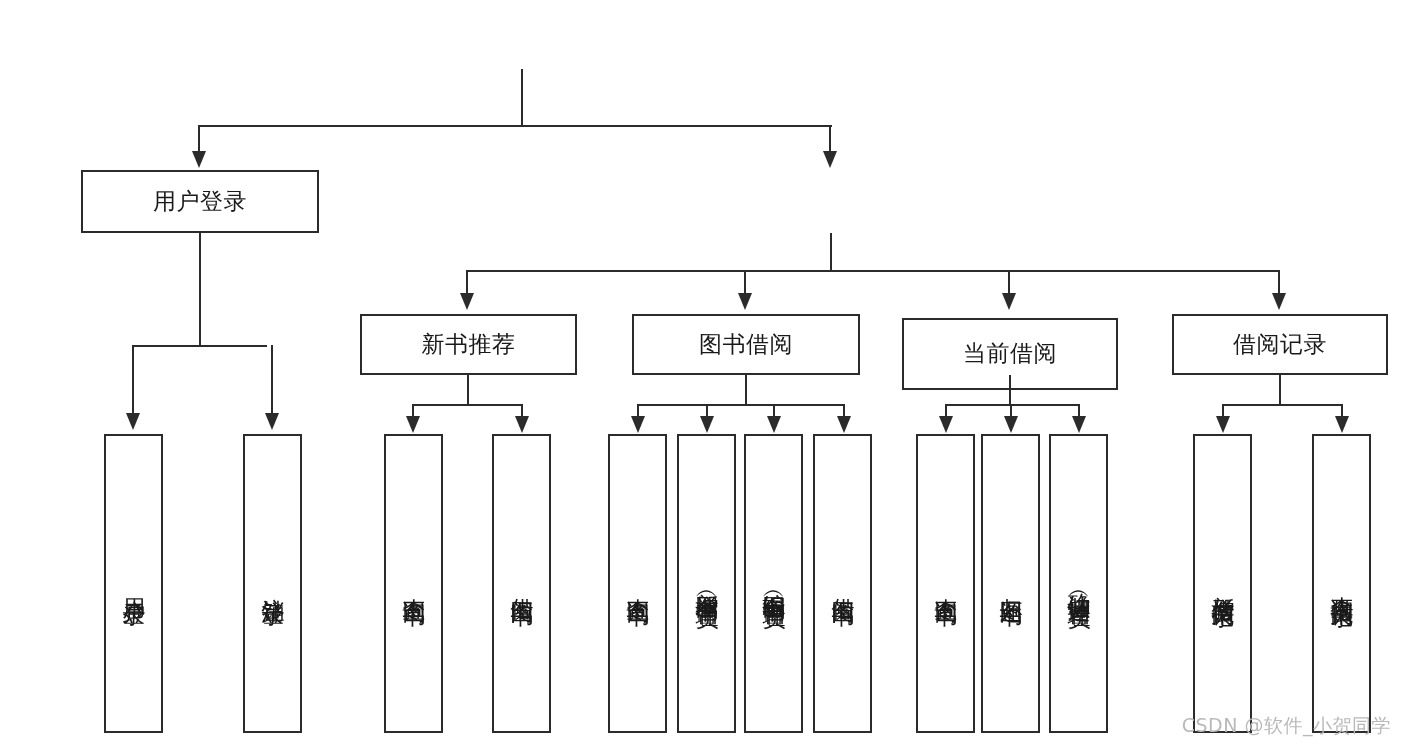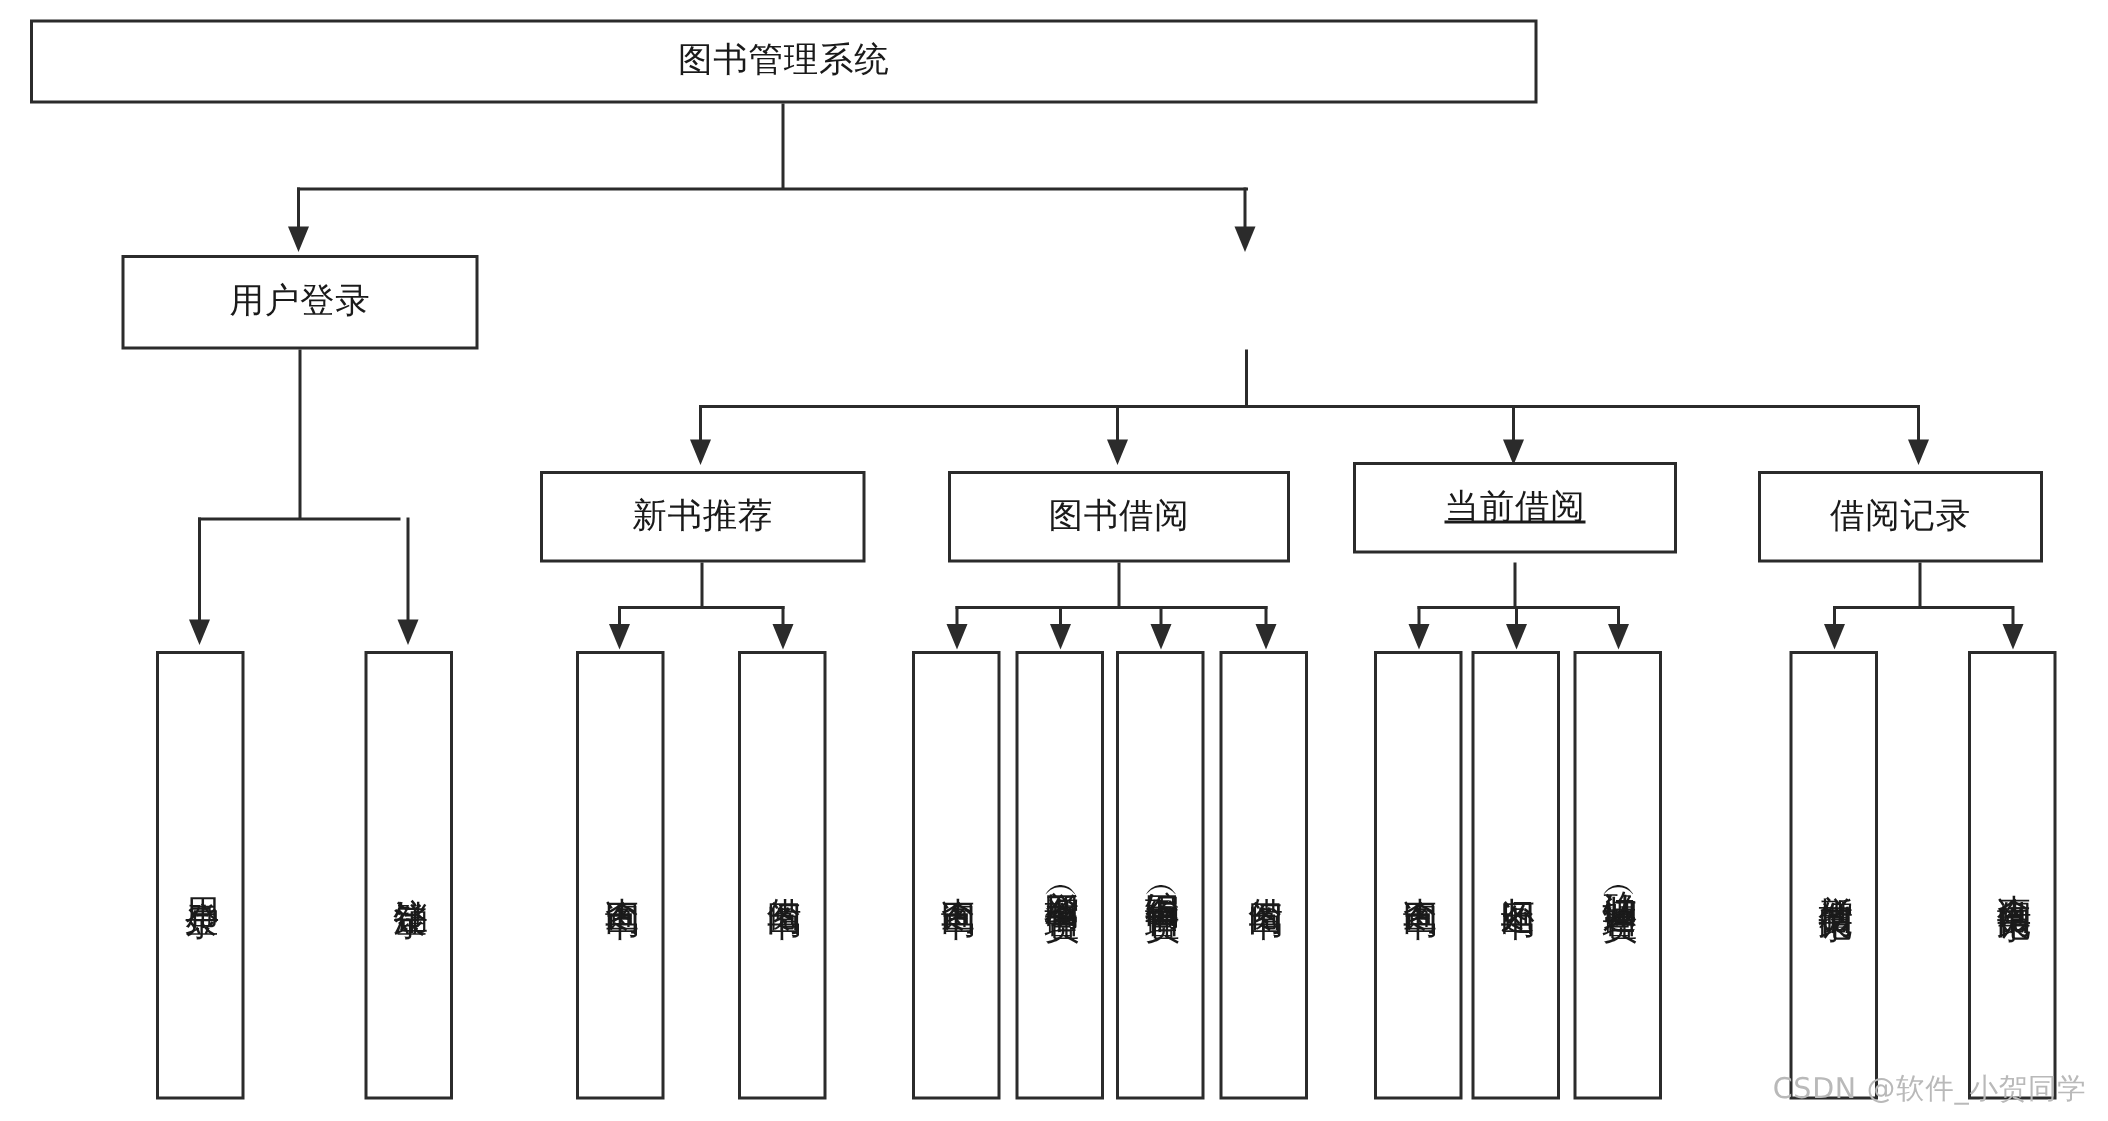--- a/index.html
+++ b/index.html
@@ -89,23 +89,20 @@
     white-space: nowrap;
     letter-spacing: 0.5px;
     pointer-events: none;
   }
 </style>
 </head>
 <body>
 
 <div id="canvas">
 
-  <div class="node root horiz" style="left:20px; top:13px; width:1005px; height:56px;">
-    <span>图书管理系统</span>
-  </div>
 
   <div class="vline" style="left:521px; top:69px; height:57px;"></div>
 
   <div class="hline" style="left:198px; top:125px; width:634px;"></div>
 
   <div class="vline" style="left:198px; top:125px; height:28px;"></div>
   <div class="arrow" style="left:192px; top:151px;"></div>
 
   <div class="vline" style="left:829px; top:125px; height:28px;"></div>
   <div class="arrow" style="left:823px; top:151px;"></div>
@@ -138,25 +135,25 @@
   <div class="arrow" style="left:1272px; top:293px;"></div>
 
   <div class="node horiz" style="left:632px; top:314px; width:228px; height:61px;">
     <span>图书借阅</span>
   </div>
 
   <div class="node horiz" style="left:360px; top:314px; width:217px; height:61px;">
     <span>新书推荐</span>
   </div>
 
-  <div class="node horiz" style="left:902px; top:308px; width:216px; height:61px;text-decoration:underline;">
+  <div class="node horiz" style="left:902px; top:318px; width:216px; height:72px;">
     <span>当前借阅</span>
   </div>
 
-  <div class="node horiz" style="left:1172px; top:314px; width:190px; height:61px;">
+  <div class="node horiz" style="left:1172px; top:314px; width:216px; height:61px;">
     <span>借阅记录</span>
   </div>
 
   <div class="vline" style="left:467px; top:375px; height:30px;"></div>
   <div class="hline" style="left:412px; top:404px; width:111px;"></div>
   <div class="vline" style="left:412px; top:404px; height:14px;"></div>
   <div class="arrow" style="left:406px; top:416px;"></div>
   <div class="vline" style="left:521px; top:404px; height:14px;"></div>
   <div class="arrow" style="left:515px; top:416px;"></div>
 

